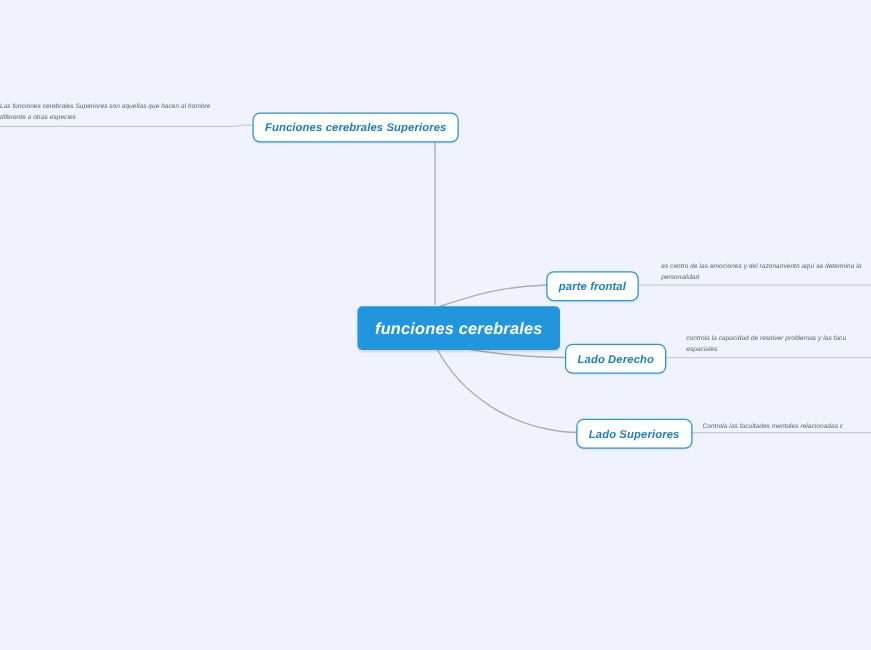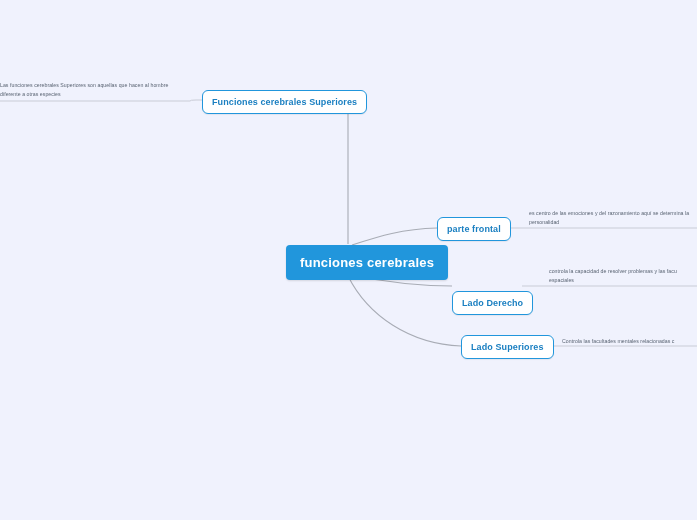--- a/index.html
+++ b/index.html
@@ -12,20 +12,21 @@
     background: #f0f2fd;
     font-family: "Liberation Sans", sans-serif;
     overflow: hidden;
     position: relative;
   }
   #canvas {
     position: absolute;
     left: 0; top: 0;
     width: 697px;
     height: 400px;
+    font-style: italic;
   }
   #edges {
     position: absolute;
     left: 0; top: 0;
     width: 697px;
     height: 520px;
     pointer-events: none;
   }
   .node {
     position: absolute;
@@ -88,19 +89,19 @@
 
   <div class="note" style="left:0px; top:81px; width:178px;">Las funciones cerebrales Superiores son aquellas que hacen al hombre diferente a otras especies</div>
 
   <div class="node node-branch" style="left:202px; top:90px;">Funciones cerebrales  Superiores</div>
 
   <div class="node node-central" style="left:286px; top:245px;">funciones cerebrales</div>
 
   <div class="node node-branch" style="left:437px; top:217px;">parte frontal</div>
   <div class="note" style="left:529px; top:209px; width:168px;">es centro de las emociones y del razonamiento aquí se determina la personalidad</div>
 
-  <div class="node node-branch" style="left:452px; top:275px;margin-top:16px;">Lado Derecho</div>
+  <div class="node node-branch" style="left:452px; top:275px;">Lado Derecho</div>
   <div class="note" style="left:549px; top:267px; width:152px;">controla la capacidad de resolver problemas y las facu espaciales</div>
 
   <div class="node node-branch" style="left:461px; top:335px;">Lado Superiores</div>
   <div class="note" style="left:562px; top:337px; width:140px;">Controla las facultades mentales relacionadas c</div>
 
 </div>
 
 </body></html>

